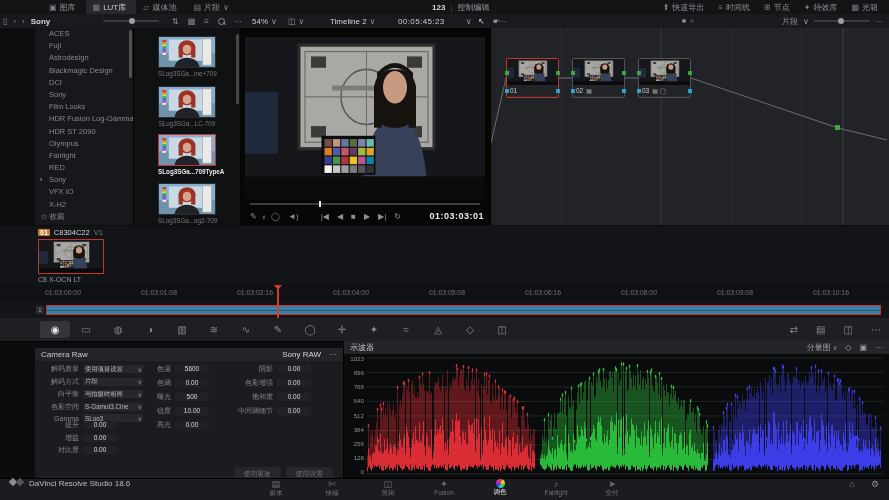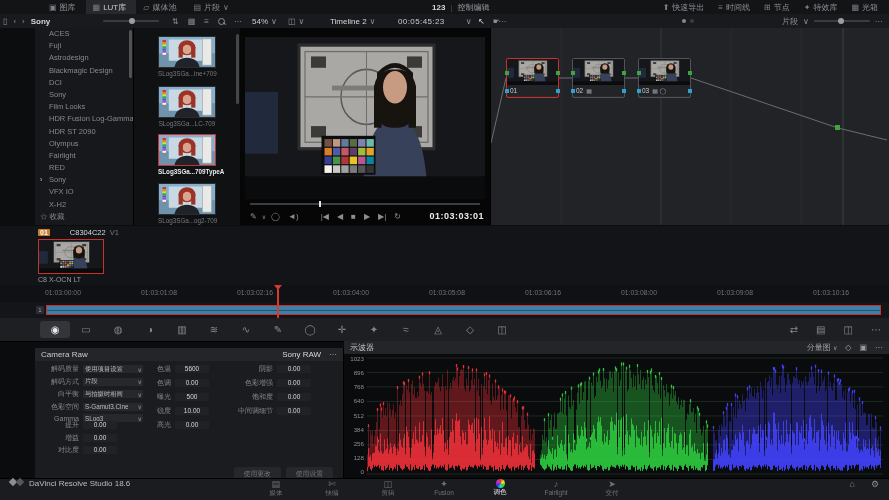--- a/index.html
+++ b/index.html
@@ -52,21 +52,21 @@
   .node .nthumb{width:100%;height:26px;overflow:hidden;background:#141416;}
   .node .nlabel{height:11px;display:flex;align-items:center;gap:3px;padding-left:3px;font-size:6.5px;color:#caccd1;background:#232428;}
   .node .nico{font-size:6px;color:#9a9da3;}
   .pin{position:absolute;width:4px;height:4px;}
   .pin.g{background:#3ca53c;}
   .pin.c{background:#2e9fd0;}
   
   .clipstrip{left:0;top:226px;width:889px;height:59px;background:#131417;border-bottom:1px solid #000;}
   .cliphead{position:absolute;left:38px;top:2px;display:flex;align-items:center;gap:4px;font-size:7.5px;}
   .clipnum{background:#c87d2f;color:#fff;padding:0 2px;border-radius:1px;font-size:7px;font-weight:bold;}
-  .clipname{color:#d6d8dc;margin-left:16px;}
+  .clipname{color:#d6d8dc;}
   .cliptrack{color:#77797e;}
   .clipthumb{position:absolute;left:38px;top:13px;width:66px;height:35px;border:1.5px solid #c8322e;box-sizing:border-box;overflow:hidden;background:#222;}
   .clipcodec{position:absolute;left:38px;top:50px;font-size:7px;color:#9a9da3;}
   .ruler{left:0;top:285px;width:889px;height:17px;background:#101114;border-bottom:1px solid #000;}
   .ruler-labels{position:absolute;left:45px;top:4px;display:flex;}
   .ruler-labels span{width:96px;font-size:6.8px;color:#707379;}
   .track{left:0;top:302px;width:889px;height:16px;background:#141518;}
   .trackbar{position:absolute;left:46px;top:3px;width:835px;height:10px;background:#3f7fa6;border:1px solid #c8322e;box-sizing:border-box;}
   .trackbar::after{content:"";position:absolute;left:0;right:0;top:4px;height:1px;background:rgba(0,0,0,.35);}
   .tracknum{position:absolute;left:36px;top:4px;width:8px;height:8px;background:#2c2d31;color:#9a9da3;font-size:6px;text-align:center;line-height:8px;}

